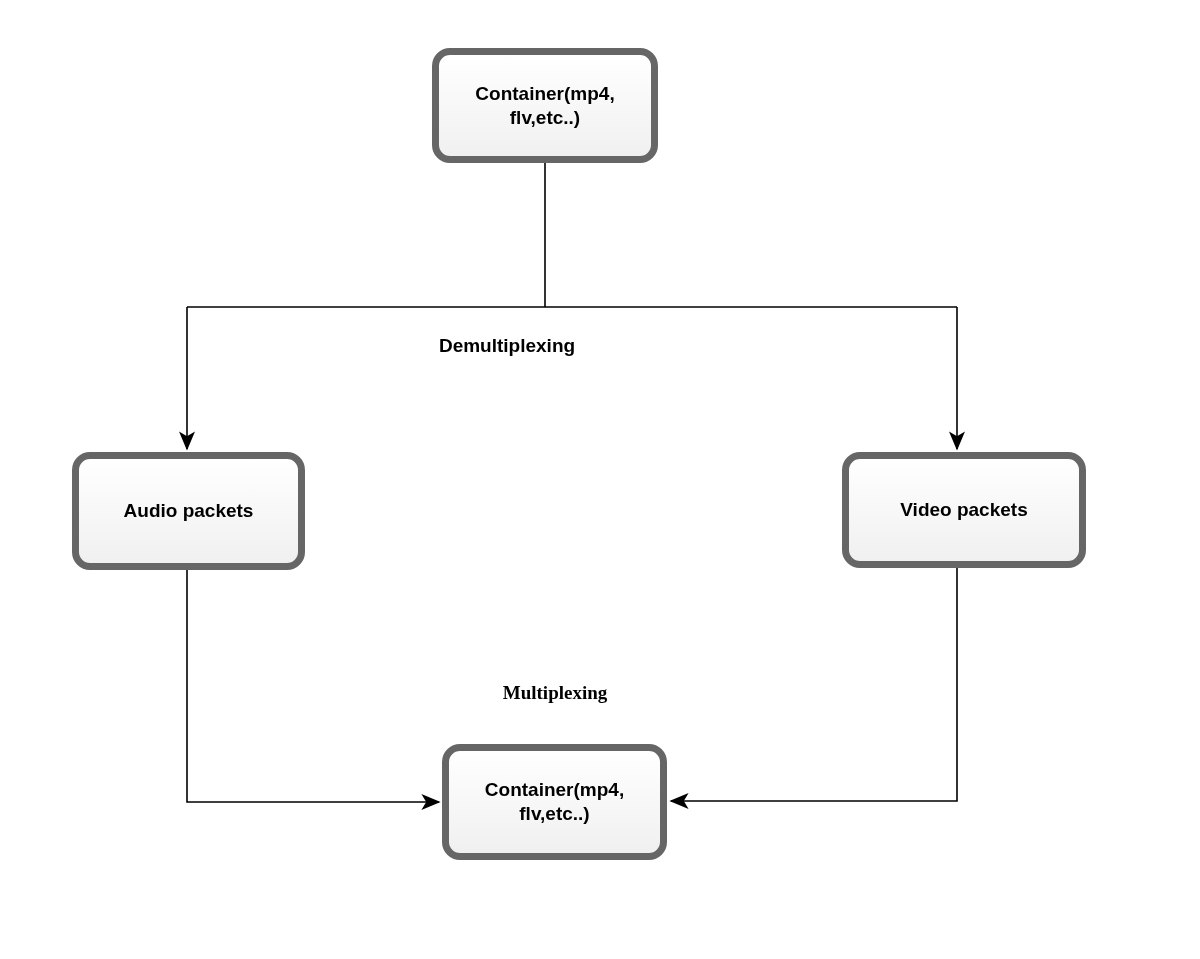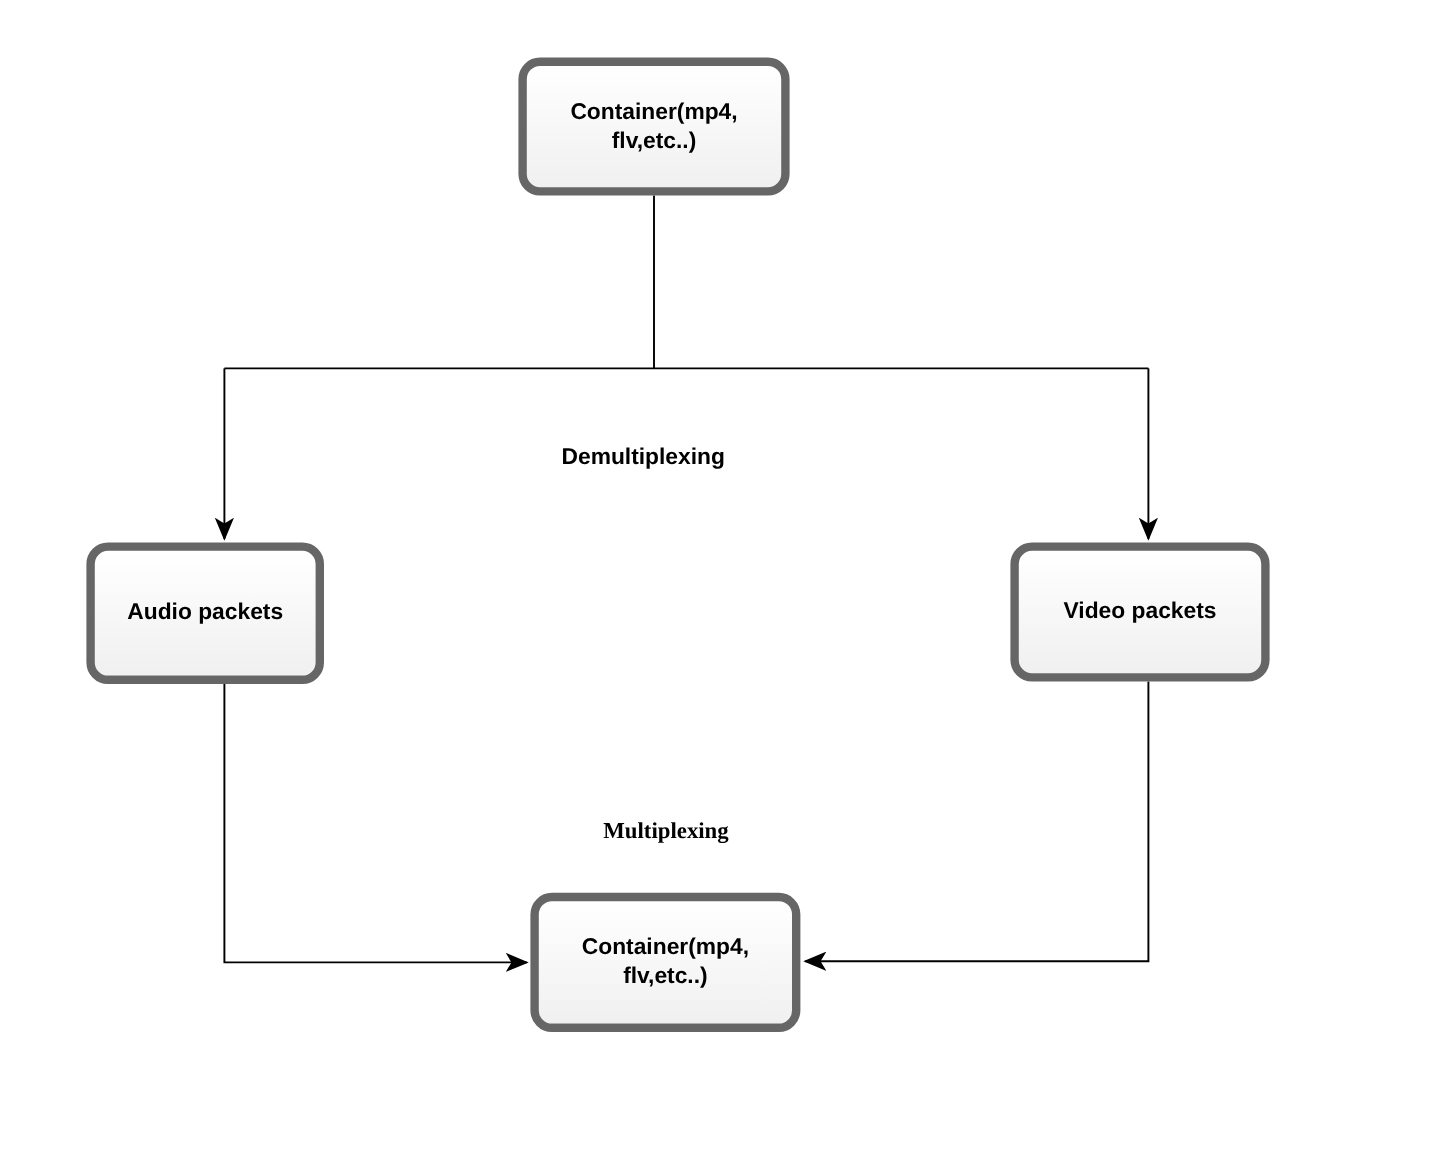--- a/index.html
+++ b/index.html
@@ -41,24 +41,24 @@
   }
   .edge-label {
     position: absolute;
     transform: translate(-50%, -50%);
     font-size: 19px;
     font-weight: bold;
     color: #000000;
     white-space: nowrap;
   }
   .node-container-top    { left: 432px; top: 48px;  width: 226px; height: 115px; }
-  .node-audio-packets    { left: 72px;  top: 452px; width: 198px; height: 118px; }
-  .node-video-packets    { left: 842px; top: 452px; width: 216px; height: 116px; }
+  .node-audio-packets    { left: 72px;  top: 452px; width: 233px; height: 118px; }
+  .node-video-packets    { left: 842px; top: 452px; width: 244px; height: 116px; }
   .node-container-bottom { left: 442px; top: 744px; width: 225px; height: 116px; }
-  .edge-label-demultiplexing { left: 536px; top: 346px; margin-top: 36px; }
+  .edge-label-demultiplexing { left: 507px; top: 346px; }
   .edge-label-multiplexing   { left: 555px; top: 693px; font-family: Liberation Serif, serif; }
 </style>
 </head>
 <body>
 
 <div class="canvas">
 
   <svg class="connector-layer" width="1200" height="959" viewBox="0 0 1200 959" xmlns="http://www.w3.org/2000/svg">
     <defs>
       <marker id="arrowhead" markerWidth="12" markerHeight="10" refX="11" refY="5" orient="auto" markerUnits="strokeWidth">

